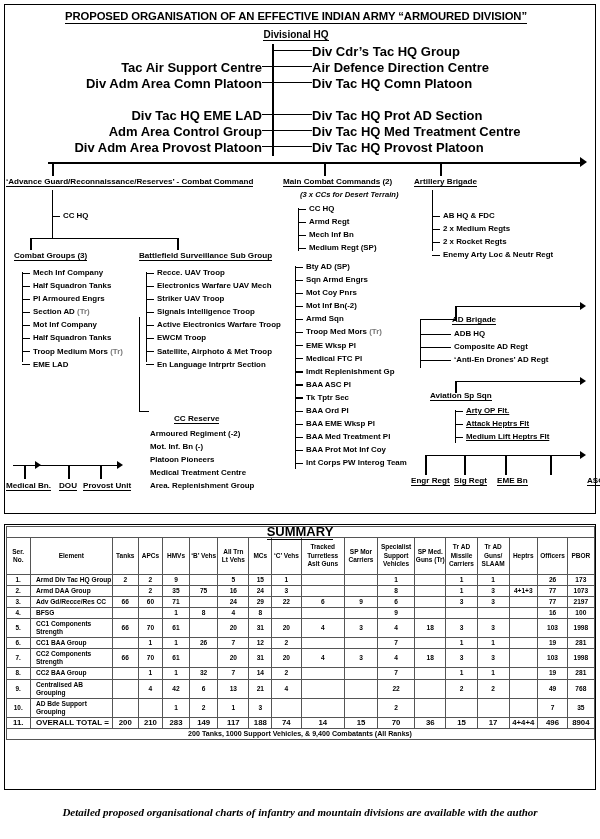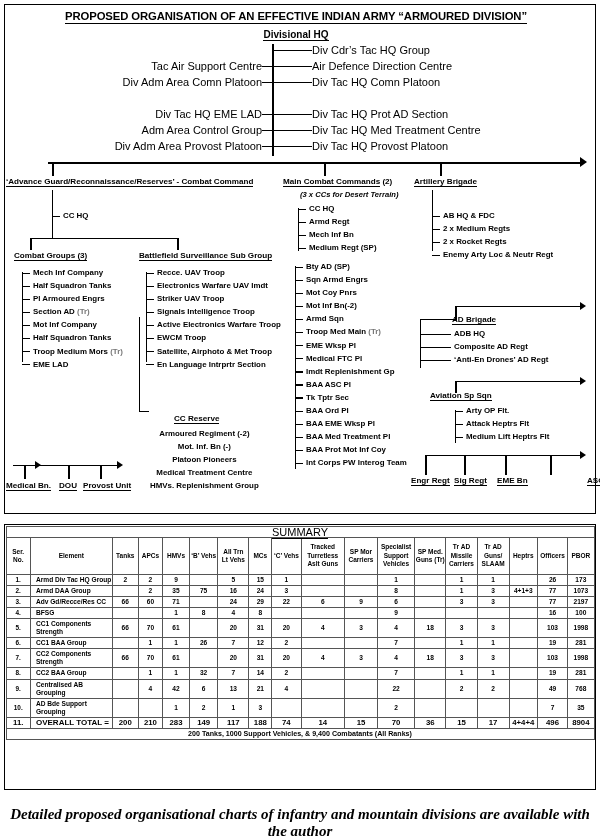--- a/index.html
+++ b/index.html
@@ -27,41 +27,41 @@
   .main-title span{border-bottom:1.4px solid #000;padding-bottom:1px;}
   .div-hq{
     position:absolute;left:0;top:29px;width:592px;text-align:center;
     font-size:10px;font-weight:bold;
   }
   .div-hq span{border-bottom:1.2px solid #000;padding-bottom:0px;}
 
   
   .hq-ladder{position:absolute;left:0;top:44px;width:592px;height:112px;}
   .hq-spine{position:absolute;left:272px;top:0;width:1.6px;height:112px;background:#000;}
-  .hq-row{position:absolute;height:13px;width:592px;font-size:11px;font-weight:normal;}
+  .hq-row{position:absolute;height:13px;width:592px;font-size:13px;font-weight:bold;}
   .hq-left{position:absolute;right:330px;top:0;text-align:right;white-space:nowrap;}
   .hq-right{position:absolute;left:312px;top:0;text-align:left;white-space:nowrap;}
   .hq-dashL{position:absolute;right:316px;top:6px;width:14px;height:1.4px;background:#000;}
   .hq-dashR{position:absolute;left:274px;top:6px;width:38px;height:1.4px;background:#000;}
 
   
   .bus1{position:absolute;left:48px;top:162px;width:536px;height:1.6px;background:#000;}
   .bus1-arrow{position:absolute;left:580px;top:157px;width:0;height:0;
     border-left:7px solid #000;border-top:5px solid transparent;border-bottom:5px solid transparent;}
   .drop{position:absolute;width:1.6px;background:#000;}
 
   
   .bh{position:absolute;font-size:8.1px;font-weight:bold;white-space:nowrap;}
   .bh u{text-decoration:none;border-bottom:1.1px solid #000;}
 
   
   .ilist{position:absolute;}
   .ilist .it{position:relative;font-size:7.9px;font-weight:bold;white-space:nowrap;line-height:13.1px;padding-left:11px;}
   .ilist .it::before{content:"";position:absolute;left:0;top:6.5px;width:8px;height:1.3px;background:#000;}
-  .ilist.nodash .it{padding-left:0;text-align:center;}
+  .ilist.nodash .it{padding-left:0;}
   .ilist.nodash .it::before{display:none;}
   .tr{color:#777;font-weight:bold;}
   .ital{font-style:italic;font-size:7.6px;font-weight:bold;}
   .vrail{position:absolute;width:1.3px;background:#000;}
   .hseg{position:absolute;height:1.3px;background:#000;}
   .ul{border-bottom:1.1px solid #000;}
 
   
   .arrowhead{position:absolute;width:0;height:0;
     border-left:6px solid #000;border-top:4px solid transparent;border-bottom:4px solid transparent;}
@@ -69,34 +69,34 @@
   
   table.summary{
     position:absolute;left:5.5px;top:525.5px;
     width:589px;border-collapse:collapse;
     font-size:6.6px;font-weight:bold;
   }
   table.summary td,table.summary th{
     border:0.7px solid #555;text-align:center;vertical-align:middle;
     padding:1px 0;line-height:8.1px;
   }
-  .sumtitle{font-size:11px;font-weight:normal;border:0.7px solid #555 !important;}
+  .sumtitle{font-size:13px;font-weight:bold;border:0.7px solid #555 !important;}
   .sumtitle span{border-bottom:1px solid #000;}
   .hdr td{font-size:6.5px;height:34px;}
   .elcell{text-align:left !important;padding-left:5px !important;font-size:6.6px;}
   .sercell{font-size:6.4px;}
   .totalrow td{font-size:7.8px;}
   .totalrow .elcell{font-size:8px;}
   .footrow td{font-size:7.1px;text-align:center;padding:2.5px 0;}
 
   
   .caption{
     position:absolute;left:0;top:806px;width:600px;text-align:center;
     font-family:"Liberation Serif", serif;
-    font-style:italic;font-weight:bold;font-size:15px;
+    font-style:italic;font-weight:bold;font-size:11px;
   }
 </style>
 </head>
 <body>
 
 <div class="chart-frame" data-name="organisation-chart-frame"></div>
 
 <div class="main-title" data-name="page-title"><span>PROPOSED ORGANISATION OF AN EFFECTIVE INDIAN ARMY “ARMOURED DIVISION”</span></div>
 <div class="div-hq" data-name="divisional-hq-node"><span>Divisional HQ</span></div>
 
@@ -171,62 +171,62 @@
   <div class="it" data-name="list-item"><span>Troop Medium Mors </span><span class="tr">(Tr)</span></div>
   <div class="it" data-name="list-item"><span>EME LAD</span></div>
 </div>
 <div class="vrail" style="left:22px;top:272px;height:90px;" data-name="combat-groups-rail"></div>
 
 <div class="bh" style="left:139px;top:251px;" data-name="branch-heading-bssg">
   <u><span>Battlefield Surveillance Sub Group</span></u>
 </div>
 <div class="ilist" style="left:146px;top:266px;" data-name="bssg-list">
   <div class="it" data-name="list-item"><span>Recce. UAV Troop</span></div>
-  <div class="it" data-name="list-item"><span>Electronics Warfare UAV Imdt</span></div>
+  <div class="it" data-name="list-item"><span>Electronics Warfare UAV Mech</span></div>
   <div class="it" data-name="list-item"><span>Striker UAV Troop</span></div>
   <div class="it" data-name="list-item"><span>Signals Intelligence Troop</span></div>
   <div class="it" data-name="list-item"><span>Active Electronics Warfare Troop</span></div>
   <div class="it" data-name="list-item"><span>EWCM Troop</span></div>
   <div class="it" data-name="list-item"><span>Satellite, Airphoto &amp; Met Troop</span></div>
   <div class="it" data-name="list-item"><span>En Language Intrprtr Section</span></div>
 </div>
 <div class="vrail" style="left:146px;top:272px;height:90px;" data-name="bssg-rail"></div>
 
 <div class="vrail" style="left:139px;top:317px;height:95px;" data-name="cc-reserve-rail"></div>
 <div class="hseg" style="left:139px;top:411px;width:10px;" data-name="cc-reserve-connector"></div>
 <div class="bh" style="left:150px;top:414px;margin-left:24px;" data-name="branch-heading-cc-reserve">
   <u><span>CC Reserve</span></u>
 </div>
 <div class="ilist nodash" style="left:150px;top:427px;" data-name="cc-reserve-list">
   <div class="it" data-name="list-item">Armoured Regiment (-2)</div>
   <div class="it" data-name="list-item">Mot. Inf. Bn (-)</div>
   <div class="it" data-name="list-item">Platoon Pioneers</div>
   <div class="it" data-name="list-item">Medical Treatment Centre</div>
-  <div class="it" data-name="list-item">HMVs. Replenishment Group</div>
+  <div class="it" data-name="list-item">Area. Replenishment Group</div>
 </div>
 
 <div class="bh" style="left:283px;top:177px;" data-name="branch-heading-main-combat">
   <u><span>Main Combat Commands</span></u> <span>(2)</span>
 </div>
 <div class="ital" style="position:absolute;left:300px;top:190px;" data-name="main-combat-note">(3 x CCs for Desert Terrain)</div>
 <div class="ilist" style="left:298px;top:202px;" data-name="main-combat-group-a">
   <div class="it" data-name="list-item">CC HQ</div>
   <div class="it" data-name="list-item">Armd  Regt</div>
   <div class="it" data-name="list-item">Mech Inf Bn</div>
   <div class="it" data-name="list-item">Medium Regt (SP)</div>
 </div>
 <div class="vrail" style="left:298px;top:208px;height:43px;" data-name="main-combat-rail-a"></div>
 
 <div class="ilist" style="left:295px;top:260px;" data-name="main-combat-group-b">
   <div class="it" data-name="list-item"><span>Bty AD (SP)</span></div>
   <div class="it" data-name="list-item"><span>Sqn Armd Engrs</span></div>
   <div class="it" data-name="list-item"><span>Mot Coy Pnrs</span></div>
   <div class="it" data-name="list-item"><span>Mot Inf  Bn(-2)</span></div>
   <div class="it" data-name="list-item"><span>Armd Sqn</span></div>
-  <div class="it" data-name="list-item"><span>Troop Med Main </span><span class="tr">(Tr)</span></div>
+  <div class="it" data-name="list-item"><span>Troop Med Mors </span><span class="tr">(Tr)</span></div>
   <div class="it" data-name="list-item"><span>EME Wksp Pl</span></div>
   <div class="it" data-name="list-item"><span>Medical FTC Pl</span></div>
   <div class="it" data-name="list-item"><span>Imdt Replenishment Gp</span></div>
   <div class="it" data-name="list-item"><span>BAA ASC Pl</span></div>
   <div class="it" data-name="list-item"><span>Tk Tptr Sec</span></div>
   <div class="it" data-name="list-item"><span>BAA Ord Pl</span></div>
   <div class="it" data-name="list-item"><span>BAA EME Wksp Pl</span></div>
   <div class="it" data-name="list-item"><span>BAA Med Treatment Pl</span></div>
   <div class="it" data-name="list-item"><span>BAA Prot Mot Inf Coy</span></div>
   <div class="it" data-name="list-item"><span>Int Corps PW Interog Team</span></div>
@@ -260,21 +260,21 @@
 <style>
   .ilist [data-name="list-item"][style*="padding-left:34px"]::before{width:31px;}
 </style>
 
 <div class="hseg" style="left:455px;top:381px;width:128px;" data-name="level3-bus-line"></div>
 <div class="arrowhead" style="left:580px;top:377px;" data-name="level3-bus-arrow-icon"></div>
 <div class="drop" style="left:455px;top:381px;height:12px;" data-name="bus-drop"></div>
 <div class="bh" style="left:430px;top:391px;" data-name="branch-heading-aviation">
   <u><span>Aviation Sp Sqn</span></u>
 </div>
-<div class="ilist" style="left:455px;top:404px;" data-name="aviation-list">
+<div class="ilist" style="left:455px;top:404px;text-decoration:underline;" data-name="aviation-list">
   <div class="it" data-name="list-item">Arty OP Flt.</div>
   <div class="it" data-name="list-item">Attack Heptrs Flt</div>
   <div class="it" data-name="list-item">Medium Lift Heptrs Flt</div>
 </div>
 <div class="vrail" style="left:455px;top:410px;height:33px;" data-name="aviation-rail"></div>
 
 <div class="hseg" style="left:425px;top:455px;width:158px;" data-name="support-right-bus-line"></div>
 <div class="arrowhead" style="left:580px;top:451px;" data-name="support-right-arrow-icon"></div>
 <div class="drop" style="left:425px;top:455px;height:20px;" data-name="bus-drop"></div>
 <div class="drop" style="left:464px;top:455px;height:20px;" data-name="bus-drop"></div>

